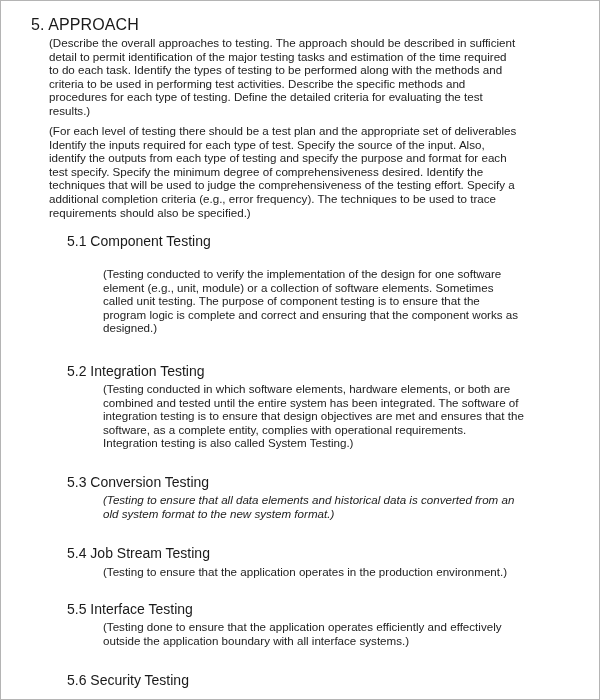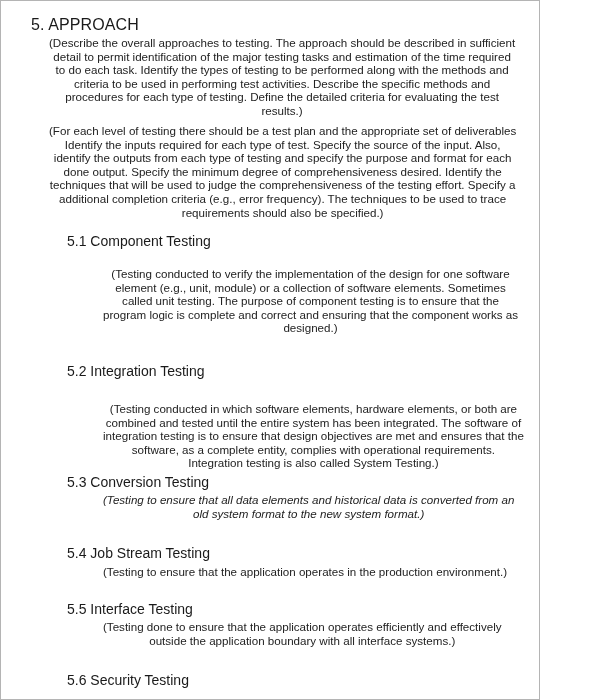--- a/index.html
+++ b/index.html
@@ -1,26 +1,25 @@
 <!DOCTYPE html>
 <html><head>
   <meta charset="utf-8">
   <style>
     html, body { margin: 0; padding: 0; background: #ffffff; }
     body { width: 600px; height: 700px; overflow: hidden; }
     .page {
       position: relative;
       box-sizing: border-box;
-      width: 540px; height: 700px;
+      width: 600px; height: 700px;
       border: 1px solid #b4b4b4;
       background: #ffffff;
       overflow: hidden;
       color: #1e1e1e;
       font-family: "Liberation Sans", sans-serif;
-      text-align: center;
     }
     .h1 {
       position: absolute; left: 30px; top: 15px;
       font-size: 16px; letter-spacing: 0.1px; color: #1a1a1a;
       white-space: nowrap;
     }
     .para {
       position: absolute;
       font-size: 11.6px; line-height: 13.6px; color: #222;
       white-space: nowrap;
@@ -44,37 +43,37 @@
     <span class="ln">to do each task. Identify the types of testing to be performed along with the methods and</span>
     <span class="ln">criteria to be used in performing test activities. Describe the specific methods and</span>
     <span class="ln">procedures for each type of testing. Define the detailed criteria for evaluating the test</span>
     <span class="ln">results.)</span>
   </div>
 
   <div class="para" style="left:48px; top:123px;">
     <span class="ln">(For each level of testing there should be a test plan and the appropriate set of deliverables</span>
     <span class="ln">Identify the inputs required for each type of test. Specify the source of the input. Also,</span>
     <span class="ln">identify the outputs from each type of testing and specify the purpose and format for each</span>
-    <span class="ln">done output. Specify the minimum degree of comprehensiveness desired. Identify the</span>
+    <span class="ln">test specify. Specify the minimum degree of comprehensiveness desired. Identify the</span>
     <span class="ln">techniques that will be used to judge the comprehensiveness of the testing effort. Specify a</span>
     <span class="ln">additional completion criteria (e.g., error frequency). The techniques to be used to trace</span>
     <span class="ln">requirements should also be specified.)</span>
   </div>
 
   <div class="h2" style="top:232px;">5.1 Component Testing</div>
   <div class="para" style="left:102px; top:266px;">
     <span class="ln">(Testing conducted to verify the implementation of the design for one software</span>
     <span class="ln">element (e.g., unit, module) or a collection of software elements. Sometimes</span>
     <span class="ln">called unit testing. The purpose of component testing is to ensure that the</span>
     <span class="ln">program logic is complete and correct and ensuring that the component works as</span>
     <span class="ln">designed.)</span>
   </div>
 
   <div class="h2" style="top:362px;">5.2 Integration Testing</div>
-  <div class="para" style="left:102px; top:381px;margin-top:20px;">
+  <div class="para" style="left:102px; top:381px;">
     <span class="ln">(Testing conducted in which software elements, hardware elements, or both are</span>
     <span class="ln">combined and tested until the entire system has been integrated. The software of</span>
     <span class="ln">integration testing is to ensure that design objectives are met and ensures that the</span>
     <span class="ln">software, as a complete entity, complies with operational requirements.</span>
     <span class="ln">Integration testing is also called System Testing.)</span>
   </div>
 
   <div class="h2" style="top:473px;">5.3 Conversion Testing</div>
   <div class="para" style="left:102px; top:492px;font-style:italic;">
     <span class="ln">(Testing to ensure that all data elements and historical data is converted from an</span>

